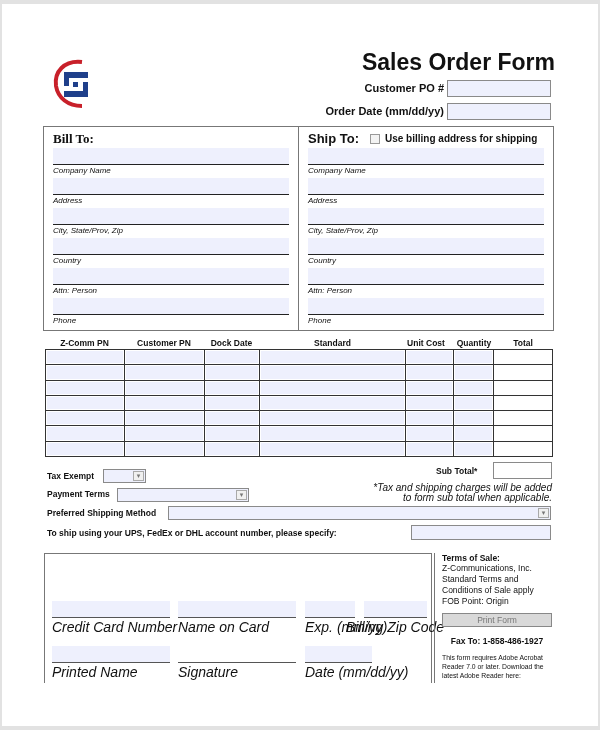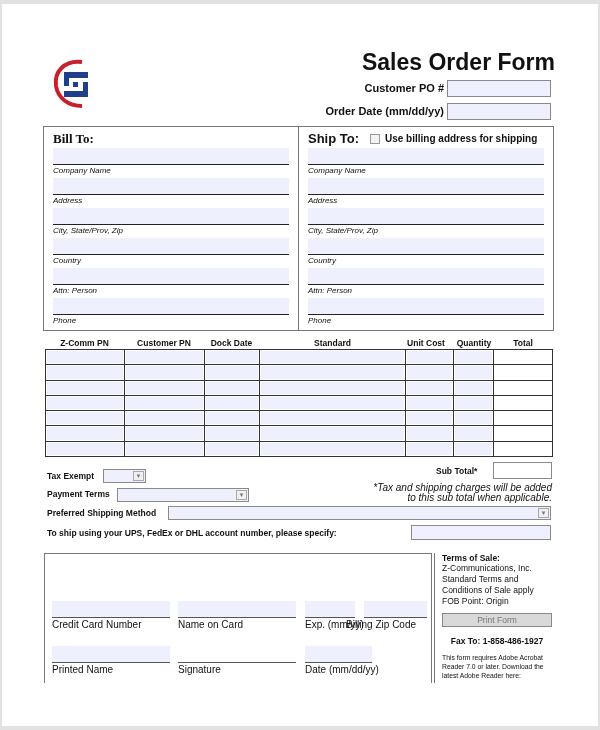--- a/index.html
+++ b/index.html
@@ -36,21 +36,21 @@
     .opt-label { font-size: 8.5px; font-weight: bold; white-space: nowrap; }
     .select { background: #eef0fd; border: 1px solid #8a8a8a; height: 14px; }
     .select .arrow { position: absolute; right: 1px; top: 1px; width: 11px; height: 10px; border: 1px solid #a9a9a9; background: #f0f0f0; font-size: 7px; line-height: 8px; text-align: center; color: #777; }
     .note { font-size: 10px; font-style: italic; text-align: right; white-space: nowrap; line-height: 11px; }
 
     
     .auth-box { border: 1px solid #777; border-bottom: none; }
     .auth-text { font-size: 8.5px; font-weight: bold; line-height: 11px; }
     .sig-field { position: absolute; height: 17px; background: #eef0fd; border-bottom: 1px solid #555; }
     .sig-line { position: absolute; height: 17px; border-bottom: 1px solid #555; }
-    .sig-label { position: absolute; font-size: 10px; white-space: nowrap; }
+    .sig-label { position: absolute; font-size: 14px; font-style: italic; white-space: nowrap; }
 
     
     .terms { left: 442px; top: 553px; width: 120px; }
     .terms-title { font-size: 8.5px; font-weight: bold; }
     .terms-line { font-size: 8.5px; line-height: 11px; }
     .print-btn { left: 442px; top: 613px; width: 110px; height: 14px; background: #d9d9d9; border: 1px solid #888; font-size: 8.5px; color: #777; text-align: center; line-height: 12px; }
     .fax { left: 442px; top: 636px; width: 110px; text-align: center; font-size: 8.5px; font-weight: bold; white-space: nowrap; }
     .small-note { left: 442px; top: 653px; width: 115px; font-size: 6.8px; line-height: 9px; }
     .vline { background: #777; width: 1px; }
   </style>
@@ -307,21 +307,21 @@
 <div class="abs select" style="left:168px; top:506px; width:383px;">
   <div class="arrow">▾</div>
 </div>
 
 <div class="abs opt-label" style="left:47px; top:528px;">To ship using your UPS, FedEx or DHL account number, please specify:</div>
 <div class="abs field" style="left:411px; top:525px; width:140px; height:15px;"></div>
 
 <div class="abs opt-label" style="left:436px; top:466px;">Sub Total*</div>
 <div class="abs field-plain" style="left:493px; top:462px; width:59px; height:17px;"></div>
 <div class="abs note" style="left:340px; top:482px; width:212px;">*Tax and shipping charges will be added</div>
-<div class="abs note" style="left:340px; top:492px; width:212px;">to this sub total when applicable.</div>
+<div class="abs note" style="left:340px; top:492px; width:212px;">to form sub total when applicable.</div>
 
 <div class="abs auth-box" style="left:44px; top:553px; width:388px; height:130px;">
 
   <div class="sig-field" style="left:7px; top:47px; width:118px;"></div>
   <div class="sig-label" style="left:7px; top:65px;">Credit Card Number</div>
 
   <div class="sig-field" style="left:133px; top:47px; width:118px;"></div>
   <div class="sig-label" style="left:133px; top:65px;">Name on Card</div>
 
   <div class="sig-field" style="left:260px; top:47px; width:50px;"></div>

